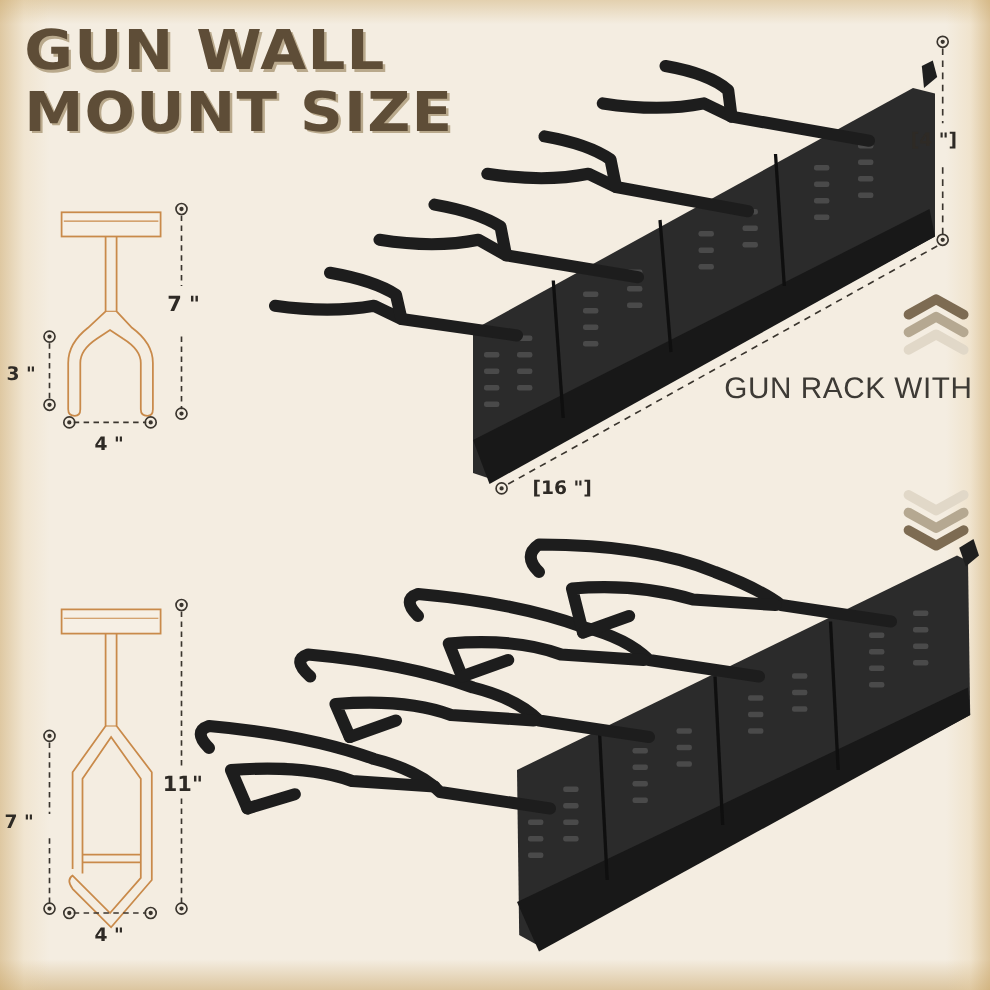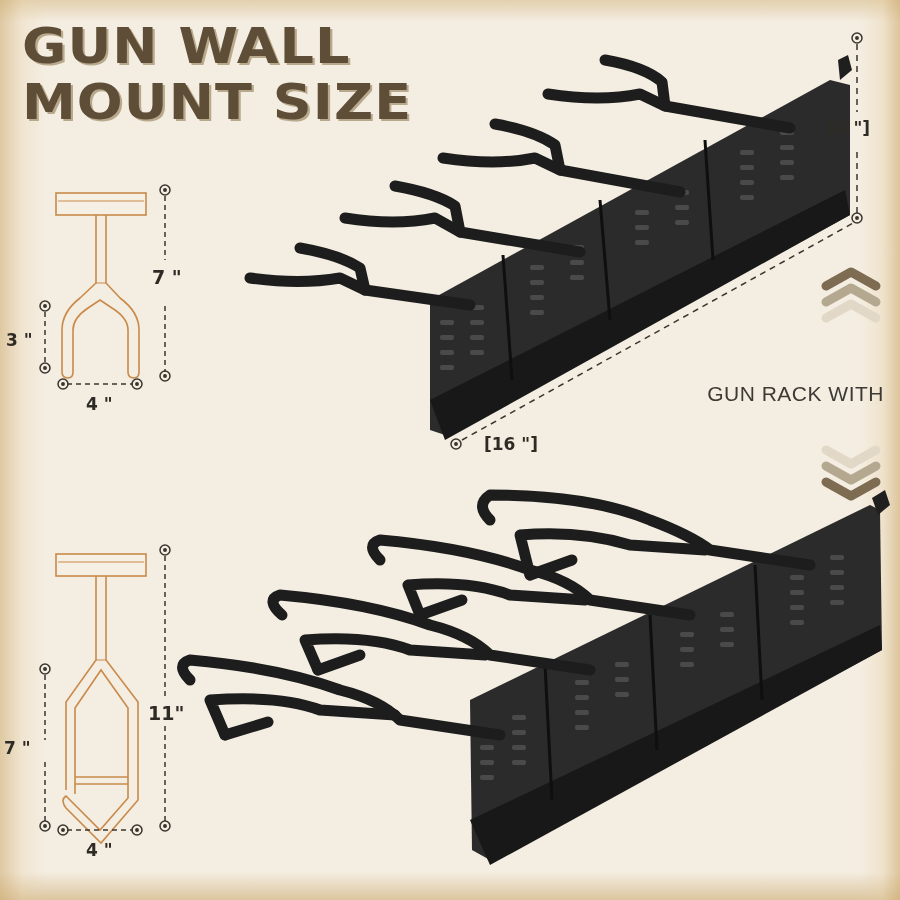--- a/index.html
+++ b/index.html
@@ -21,22 +21,22 @@
     position: absolute; left: 22px; top: 18px;
     font-family: "DejaVu Sans", sans-serif; font-weight: 900;
     font-size: 50px; line-height: 56px; letter-spacing: 1px;
     color: #5e4d37;
     text-shadow: 2px 2px 0 #b9a98c;
     transform: scaleX(1.08); transform-origin: left top;
   }
   .title div { white-space: nowrap; }
   .feature-text {
     position: absolute; right: 16px; top: 340px; text-align: right;
-    font-family: "Liberation Sans", sans-serif; font-size: 21px; line-height: 26px;
-    color: #3d3a35; letter-spacing: 0.5px; margin-top: 41px;
+    font-family: "Liberation Sans", sans-serif; font-size: 27px; line-height: 26px;
+    color: #3d3a35; letter-spacing: 0.5px;
   }
   .chev { position: absolute; }
   .dim-label {
     position: absolute; font-family: "DejaVu Sans", sans-serif; font-weight: 700;
     font-size: 17px; color: #2e2a25;
   }
   svg { position: absolute; overflow: visible; }
 </style>
 </head>
 <body>

